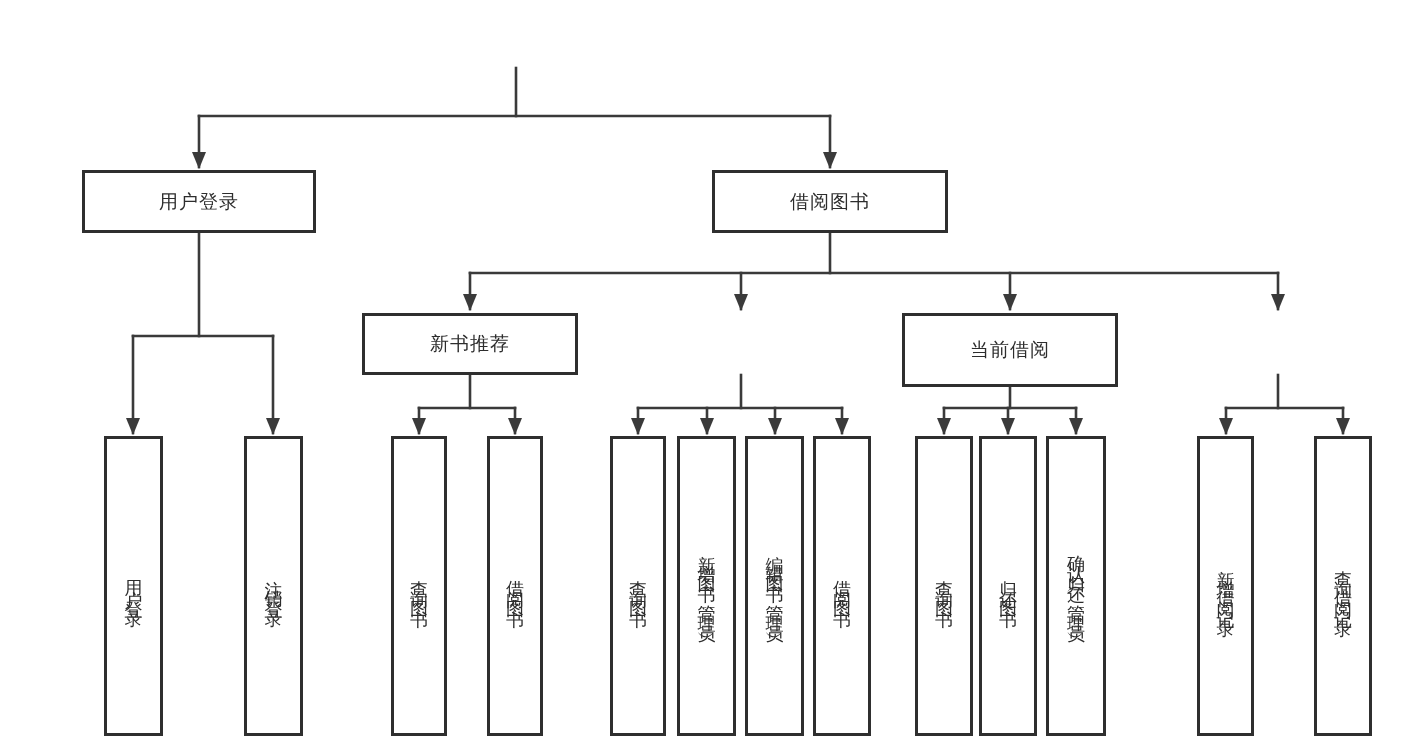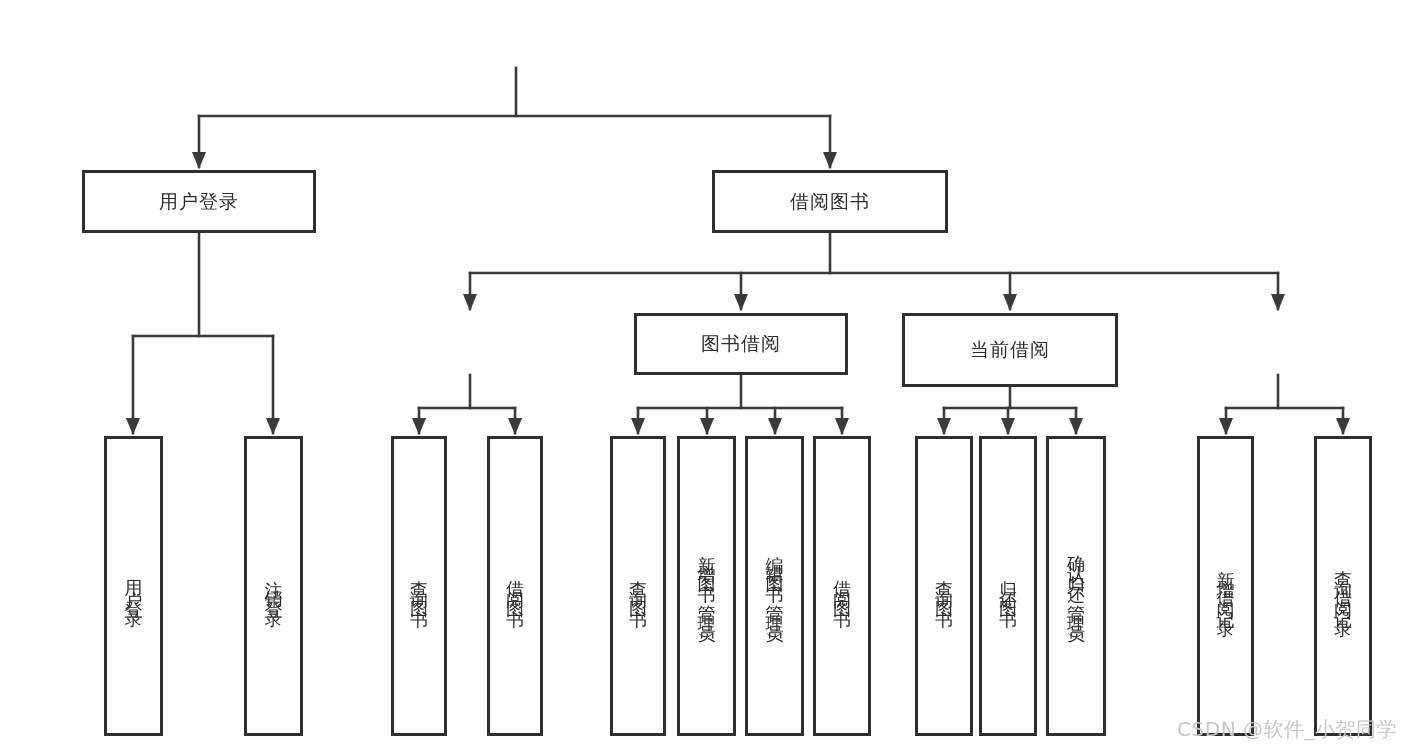--- a/index.html
+++ b/index.html
@@ -129,22 +129,22 @@
   </svg>
 
 
   <div class="box h" style="left:82px;top:170px;width:234px;height:63px">
     <span>用户登录</span>
   </div>
   <div class="box h" style="left:712px;top:170px;width:236px;height:63px">
     <span>借阅图书</span>
   </div>
 
-  <div class="box h" style="left:634px;top:313px;width:214px;height:62px">
-    <span>图书借阅</span>
+  <div class="box h" style="left:362px;top:313px;width:216px;height:62px">
+    <span>新书推荐</span>
   </div>
   <div class="box h" style="left:902px;top:313px;width:216px;height:74px">
     <span>当前借阅</span>
   </div>
 
   <div class="box leaf" style="left:104px;width:59px">
     <span>用户登录</span>
   </div>
   <div class="box leaf" style="left:244px;width:59px">
     <span>注销登录</span>
@@ -176,14 +176,13 @@
   <div class="box leaf" style="left:1046px;width:60px">
     <span>确认归还（管理员）</span>
   </div>
   <div class="box leaf" style="left:1197px;width:57px">
     <span>新增借阅记录</span>
   </div>
   <div class="box leaf" style="left:1314px;width:58px">
     <span>查询借阅记录</span>
   </div>
 
-  <div class="watermark">CSDN @软件_小贺同学</div>
 </div>
 
 </body></html>

